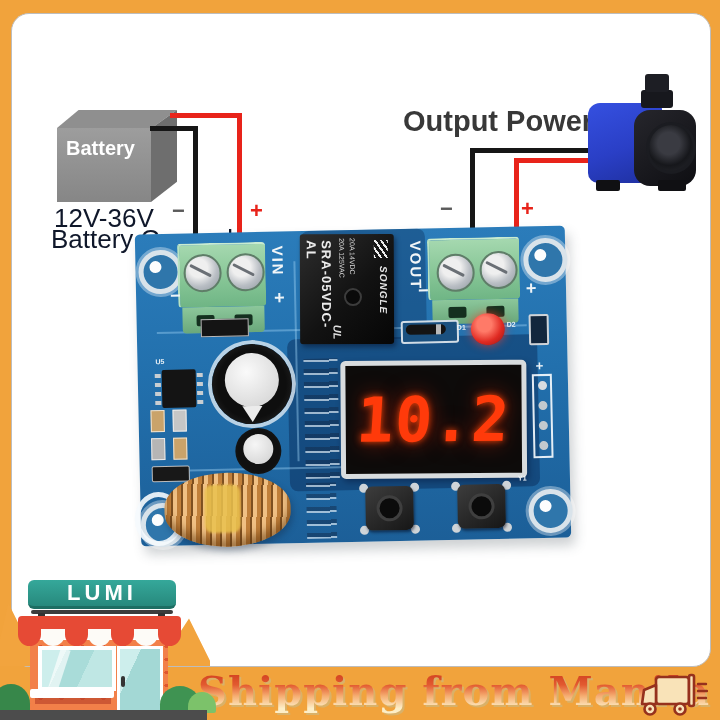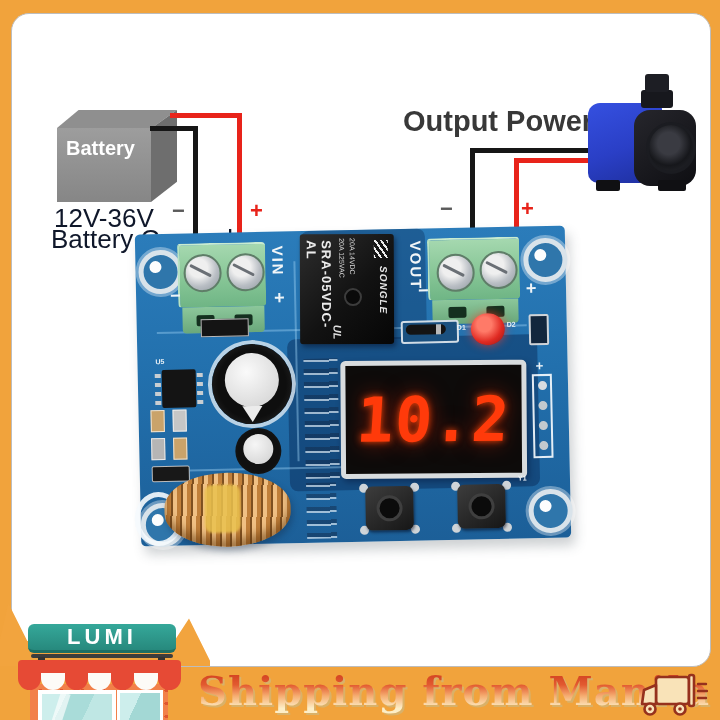--- a/index.html
+++ b/index.html
@@ -121,21 +121,21 @@
     background:linear-gradient(145deg,#3d3d3d,#161616);box-shadow:1px 2px 3px rgba(0,0,20,.5);}
   .btn .plunger{position:absolute;left:18px;top:14px;width:26px;height:26px;border-radius:50%;
     background:#0b0b0b;border:3px solid #3f3f3f;box-sizing:border-box;}
   .btn .pin{position:absolute;left:1px;top:2px;width:9px;height:9px;border-radius:50%;background:#cfd4d8;
     box-shadow:51px 0 #cfd4d8,0 42px #cfd4d8,51px 42px #cfd4d8;}
   #header4{position:absolute;left:394px;top:148px;width:20px;height:84px;
     border:2px solid rgba(250,253,255,.9);box-sizing:border-box;}
   #header4 .dot{position:absolute;left:4px;top:5px;width:9px;height:9px;border-radius:50%;background:#d7dce0;
     box-shadow:0 20px #c2c9ce,0 40px #c2c9ce,0 60px #c2c9ce;}
   
-  .store{z-index:5;margin-top:44px;}
+  .store{z-index:5;}
   #backdrop{left:0px;top:600px;width:210px;height:66px;background:#F2A43E;z-index:4;
     clip-path:polygon(0% 60%,4% 5%,13% 62%,83% 62%,90% 28%,100% 92%,100% 100%,0% 100%);}
   #sign{left:28px;top:580px;width:148px;height:29px;border-radius:6px;
     background:linear-gradient(180deg,#35a89a,#27897d);border-bottom:3px solid #1d6e63;
     display:flex;align-items:center;justify-content:center;color:#fff;font-weight:bold;
     font-size:22px;letter-spacing:4px;box-sizing:border-box;}
   #sign-bar{left:31px;top:610px;width:142px;height:4px;background:#3d3d3d;border-radius:2px;}
   .sign-post{top:613px;width:7px;height:6px;background:#333;}
   #awning{left:18px;top:616px;width:163px;height:30px;}
   #awning-top{position:absolute;left:0;top:0;width:100%;height:14px;background:#E64A35;border-radius:4px 4px 0 0;}

